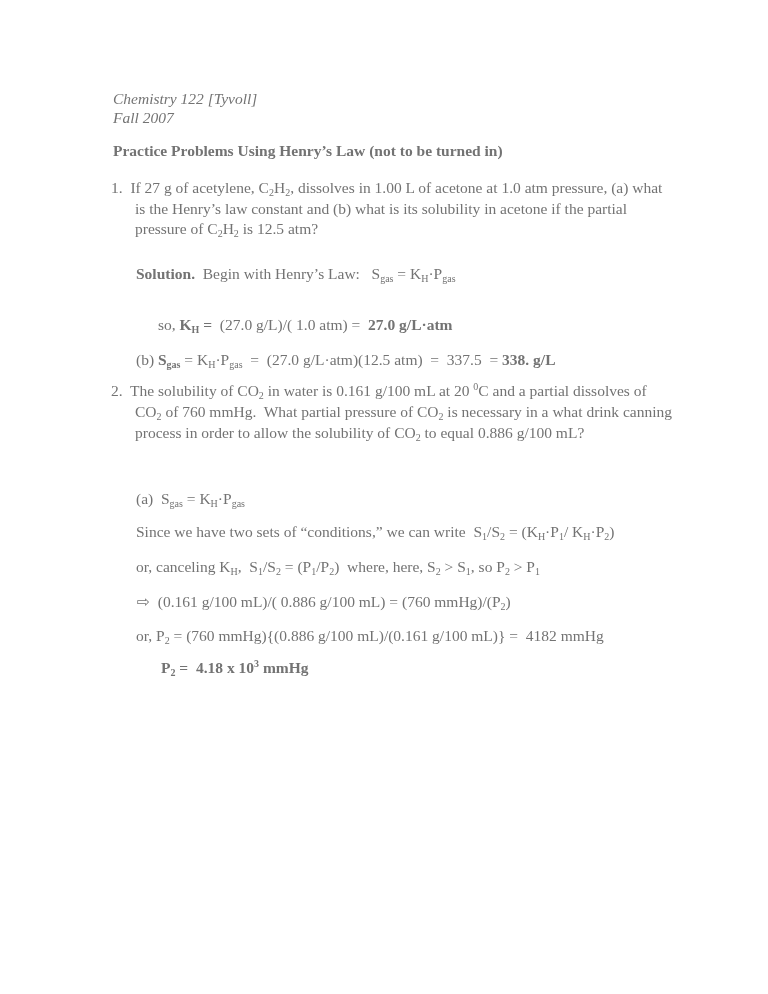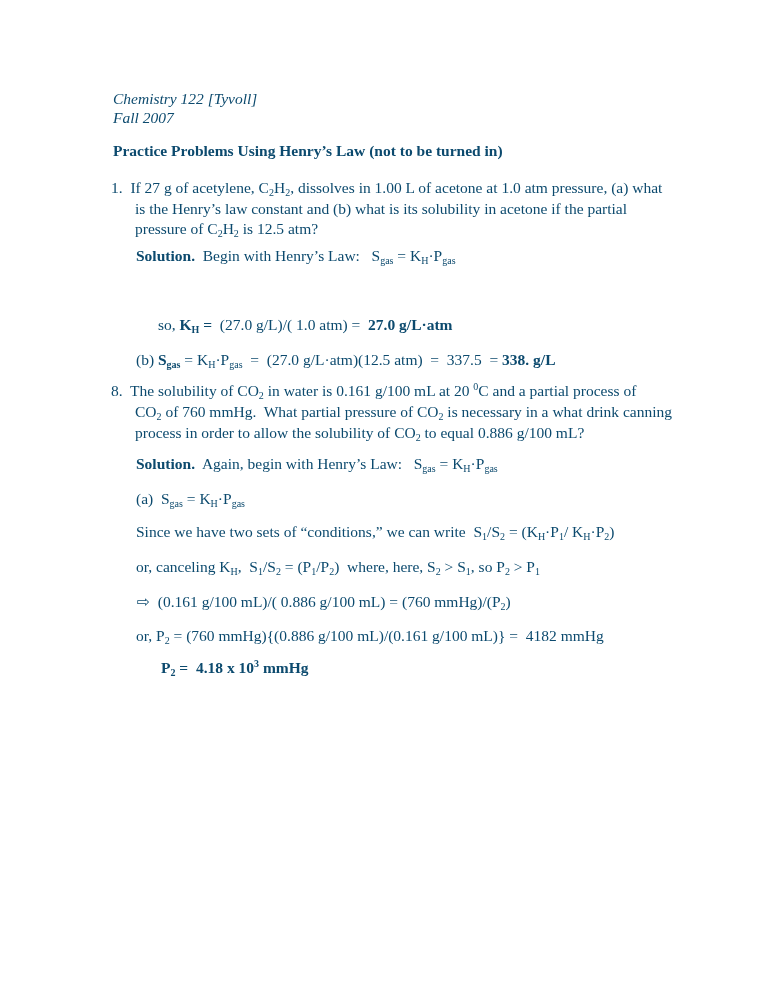--- a/index.html
+++ b/index.html
@@ -3,21 +3,21 @@
 <meta charset="utf-8">
 <style>
   html,body{margin:0;padding:0;background:#ffffff;}
   .page{
     position:relative;
     width:768px;
     height:994px;
     background:#ffffff;
     font-family:"Liberation Serif","DejaVu Serif",serif;
     font-size:15.5px;
-    color:#0c4a6e;
+    color:#737373;
     overflow:hidden;
   }
   .line{
     position:absolute;
     white-space:pre;
     line-height:19px;
   }
   .b{font-weight:bold;margin-top:20px;}
   .i{font-style:italic;}
   .u{}
@@ -30,28 +30,27 @@
 
 <div class="page">
   <div class="line" style="left:113px;top:89px"><span class="i">Chemistry 122 [Tyvoll]</span></div>
   <div class="line" style="left:113px;top:108px"><span class="i">Fall 2007</span></div>
   <div class="line" style="left:113px;top:141px"><span class="b">Practice Problems Using Henry’s Law (</span><span class="b u">not to be turned in</span><span class="b">)</span></div>
 
   <div class="line" style="left:111px;top:178px"><span>1.  If 27 g of acetylene, C</span><span class="sub">2</span><span>H</span><span class="sub">2</span><span>, dissolves in 1.00 L of acetone at 1.0 atm pressure, (a) what</span></div>
   <div class="line" style="left:135px;top:199px"><span>is the Henry’s law constant and (b) what is its solubility in acetone if the partial</span></div>
   <div class="line" style="left:135px;top:219px"><span>pressure of C</span><span class="sub">2</span><span>H</span><span class="sub">2</span><span> is 12.5 atm?</span></div>
 
-  <div class="line" style="left:136px;top:246px"><span class="b">Solution.</span><span>  Begin with Henry’s Law:   S</span><span class="sub">gas</span><span> = K</span><span class="sub">H</span><span>·P</span><span class="sub">gas</span></div>
+  <div class="line" style="left:136px;top:264px"><span class="b">Solution.</span><span>  Begin with Henry’s Law:   S</span><span class="sub">gas</span><span> = K</span><span class="sub">H</span><span>·P</span><span class="sub">gas</span></div>
   <div class="line" style="left:158px;top:315px"><span>so, </span><span class="b">K</span><span class="b sub">H</span><span class="b"> =</span><span>  (27.0 g/L)/( 1.0 atm) =  </span><span class="b">27.0 g/L·atm</span></div>
   <div class="line" style="left:136px;top:350px"><span>(b) </span><span class="b">S</span><span class="b sub">gas</span><span> = K</span><span class="sub">H</span><span>·P</span><span class="sub">gas</span><span>  =  (27.0 g/L·atm)(12.5 atm)  =  337.5  = </span><span class="b">338. g/L</span></div>
 
-  <div class="line" style="left:111px;top:381px"><span>8.  The solubility of CO</span><span class="sub">2</span><span> in water is 0.161 g/100 mL at 20 </span><span class="sup">0</span><span>C and a partial process of</span></div>
+  <div class="line" style="left:111px;top:381px"><span>2.  The solubility of CO</span><span class="sub">2</span><span> in water is 0.161 g/100 mL at 20 </span><span class="sup">0</span><span>C and a partial dissolves of</span></div>
   <div class="line" style="left:135px;top:402px"><span>CO</span><span class="sub">2</span><span> of 760 mmHg.  What partial pressure of CO</span><span class="sub">2</span><span> is necessary in a what drink canning</span></div>
   <div class="line" style="left:135px;top:423px"><span>process in order to allow the solubility of CO</span><span class="sub">2</span><span> to equal 0.886 g/100 mL?</span></div>
 
-  <div class="line" style="left:136px;top:454px"><span class="b">Solution.</span><span>  Again, begin with Henry’s Law:   S</span><span class="sub">gas</span><span> = K</span><span class="sub">H</span><span>·P</span><span class="sub">gas</span></div>
   <div class="line" style="left:136px;top:489px"><span>(a)  S</span><span class="sub">gas</span><span> = K</span><span class="sub">H</span><span>·P</span><span class="sub">gas</span></div>
   <div class="line" style="left:136px;top:522px"><span>Since we have two sets of “conditions,” we can write  S</span><span class="sub">1</span><span>/S</span><span class="sub">2</span><span> = (K</span><span class="sub">H</span><span>·P</span><span class="sub">1</span><span>/ K</span><span class="sub">H</span><span>·P</span><span class="sub">2</span><span>)</span></div>
   <div class="line" style="left:136px;top:557px"><span>or, canceling K</span><span class="sub">H</span><span>,  S</span><span class="sub">1</span><span>/S</span><span class="sub">2</span><span> = (P</span><span class="sub">1</span><span>/P</span><span class="sub">2</span><span>)  where, here, S</span><span class="sub">2</span><span> &gt; S</span><span class="sub">1</span><span>, so P</span><span class="sub">2</span><span> &gt; P</span><span class="sub">1</span></div>
   <div class="line" style="left:137px;top:592px"><span class="sans">⇨</span><span>  (0.161 g/100 mL)/( 0.886 g/100 mL) = (760 mmHg)/(P</span><span class="sub">2</span><span>)</span></div>
   <div class="line" style="left:136px;top:626px"><span>or, P</span><span class="sub">2</span><span> = (760 mmHg){(0.886 g/100 mL)/(0.161 g/100 mL)} =  4182 mmHg</span></div>
   <div class="line" style="left:161px;top:658px"><span class="b">P</span><span class="b sub">2</span><span class="b"> =  4.18 x 10</span><span class="b sup">3</span><span class="b"> mmHg</span></div>
 </div>
 
 </body></html>

